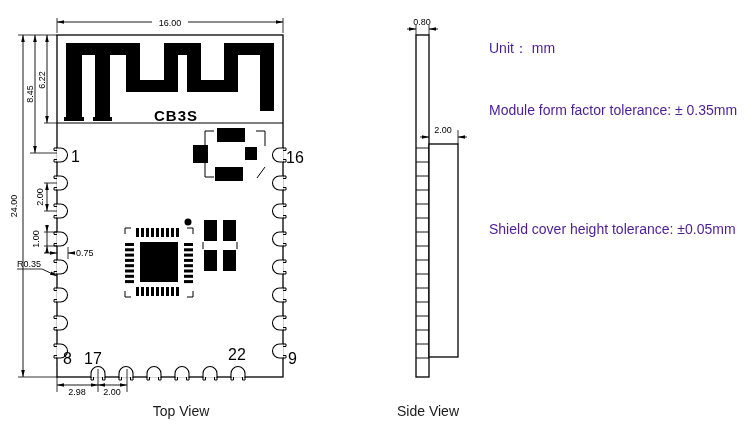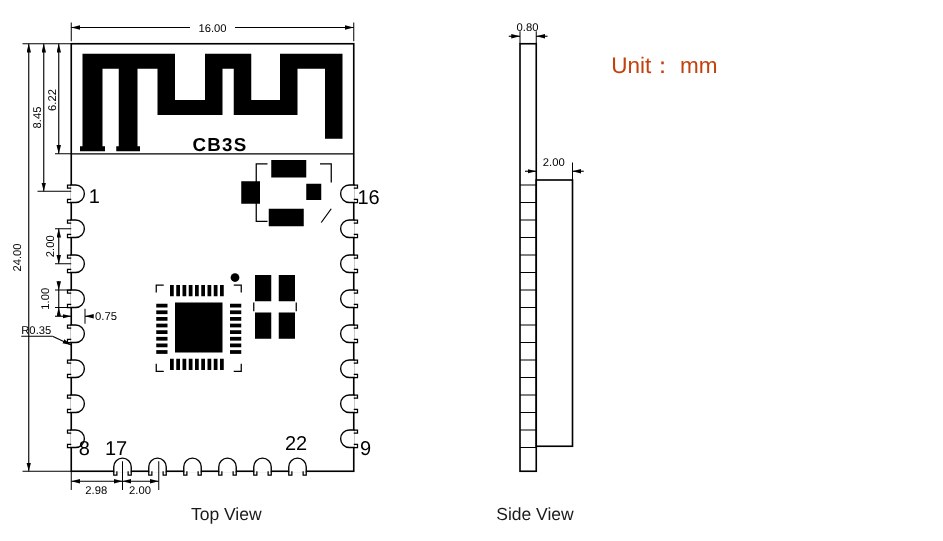--- a/index.html
+++ b/index.html
@@ -8,21 +8,21 @@
   svg{position:absolute;left:0;top:0;}
   .outline{fill:#ffffff;stroke:#000;stroke-width:1.3;}
   .thin{fill:none;stroke:#000;stroke-width:1;}
   .dim{fill:none;stroke:#000;stroke-width:0.9;}
   .ext{fill:none;stroke:#000;stroke-width:0.8;}
   .black{fill:#000;stroke:none;}
   .dimtext{font-family:"Liberation Sans",sans-serif;font-size:9px;fill:#000;}
   .pintext{font-family:"Liberation Sans",sans-serif;font-size:16px;fill:#000;}
   .viewtext{font-family:"Liberation Sans",sans-serif;font-size:14px;fill:#1a1a1a;}
   .brand{font-family:"Liberation Sans",sans-serif;font-size:15px;font-weight:600;letter-spacing:1px;fill:#000;}
-  .note{position:absolute;left:489px;width:262px;font-size:18px;color:#c2410c;}
+  .note{position:absolute;left:489px;width:262px;font-size:14px;color:#4c1d95;}
 </style>
 </head>
 <body>
 
 <div class="page">
 
   <svg width="754" height="433" viewBox="0 0 754 433">
     <defs>
       <marker id="arr" markerUnits="userSpaceOnUse" markerWidth="7.5" markerHeight="4" refX="7" refY="1.8" orient="auto-start-reverse">
         <path d="M0,0 L7,1.8 L0,3.6 Z" fill="#000"></path>
@@ -220,13 +220,15 @@
       <line class="dim" x1="467" y1="137" x2="458" y2="137" marker-end="url(#arr)"></line>
 
       <text class="dimtext" x="422" y="25" text-anchor="middle">0.80</text>
       <text class="dimtext" x="443" y="133" text-anchor="middle">2.00</text>
 
       <text class="viewtext" x="428" y="416" text-anchor="middle">Side View</text>
     </g>
   </svg>
 
   <div class="note" style="top:40px">Unit： mm</div>
+  <div class="note" style="top:102px">Module form factor tolerance: ± 0.35mm</div>
+  <div class="note" style="top:221px">Shield cover height tolerance: ±0.05mm</div>
 </div>
 
 </body></html>

